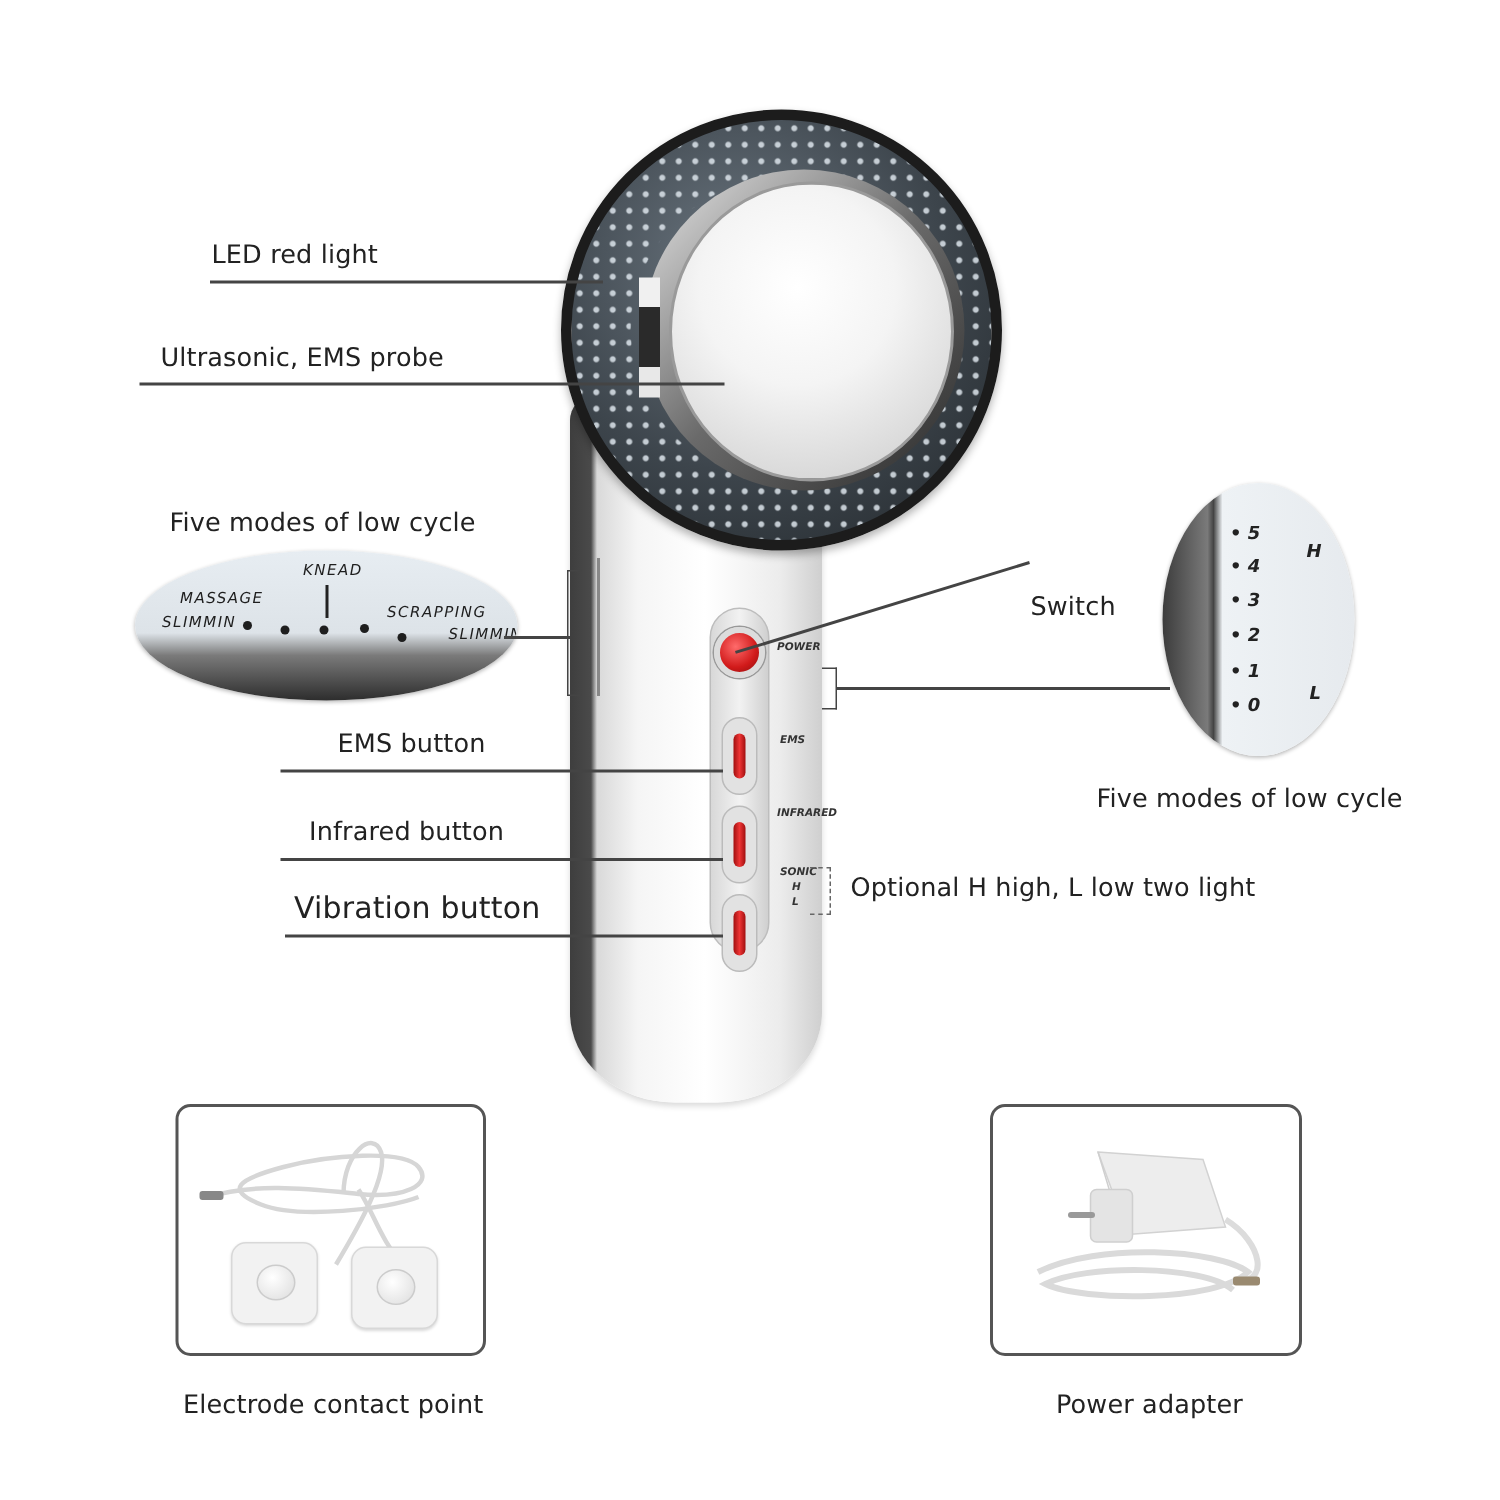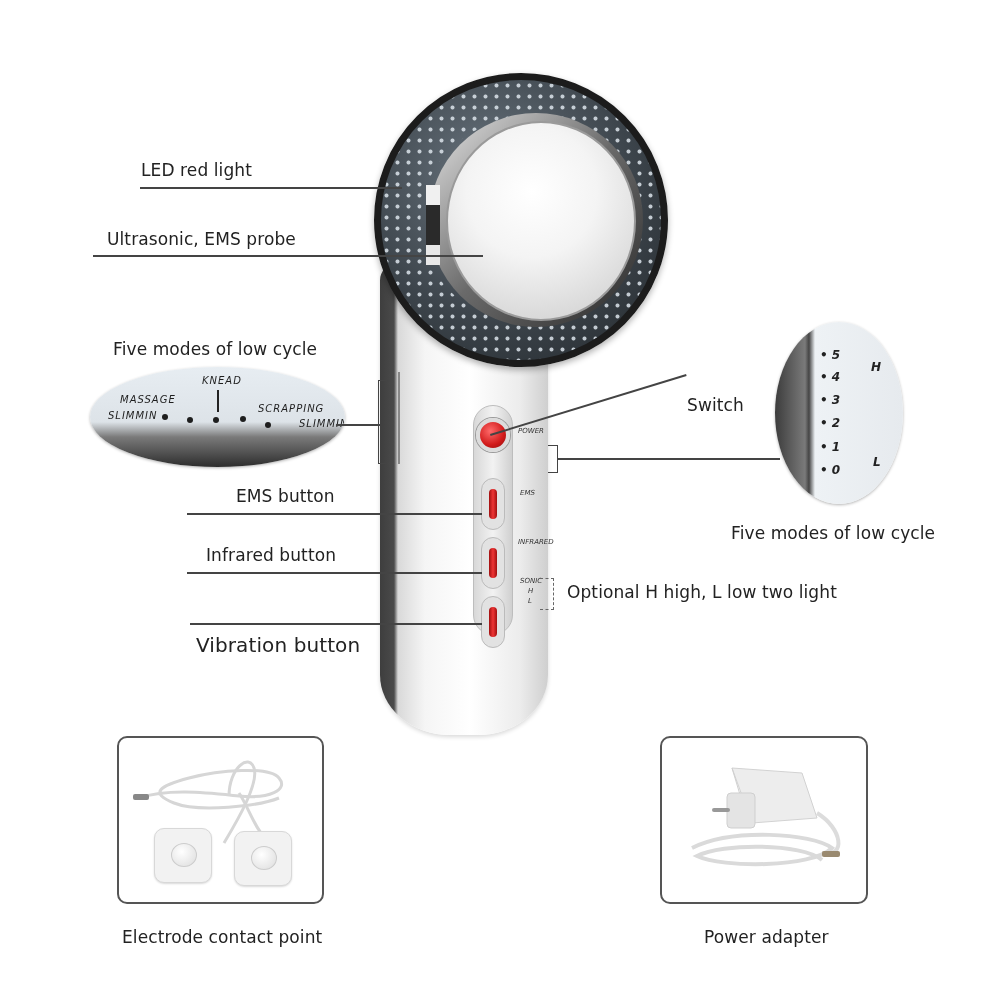--- a/index.html
+++ b/index.html
@@ -1,20 +1,20 @@
 <!DOCTYPE html>
 <html><head>
 <meta charset="utf-8">
 <style>
   * { box-sizing: border-box; margin: 0; padding: 0; }
   html, body { width: 1000px; height: 1000px; background: #ffffff; overflow: hidden; }
   body { position: relative; font-family: "DejaVu Sans", "Liberation Sans", sans-serif; color: #222; }
   .abs { position: absolute; }
   .label { position: absolute; font-size: 17px; color: #222; white-space: nowrap; letter-spacing: 0.1px; }
-  .label.big { font-size: 20px; margin-top: 40px; }
+  .label.big { font-size: 20px; }
   .line { position: absolute; height: 1.5px; background: #444; }
 
   
   .handle {
     position: absolute; left: 380px; top: 250px; width: 168px; height: 485px;
     border-radius: 60px 60px 70px 70px / 30px 30px 60px 60px;
     background: linear-gradient(90deg, #3e3e3e 0, #4a4a4a 14px, #d9d9d9 18px, #f5f5f5 45px, #ffffff 90px, #ececec 140px, #cfcfcf 168px);
     box-shadow: 0 2px 4px rgba(0,0,0,0.15);
   }
   .ring {
@@ -55,21 +55,21 @@
     border: 4px solid #dcdcdc; box-shadow: 0 0 0 1px #999;
   }
   .pill-btn {
     position: absolute; left: 481px; width: 24px; height: 52px; border-radius: 12px;
     background: #e2e2e2; border: 1px solid #bbb;
   }
   .pill-btn::after {
     content: ""; position: absolute; left: 7px; top: 10px; width: 8px; height: 30px; border-radius: 4px;
     background: linear-gradient(90deg, #a10f0f, #ee3535 50%, #a10f0f);
   }
-  .tiny { position: absolute; font-size: 7px; font-style: italic; font-weight: normal; color: #333; }
+  .tiny { position: absolute; font-size: 7px; font-style: italic; font-weight: bold; color: #333; }
 
   
   .modes-oval {
     position: absolute; left: 90px; top: 367px; width: 255px; height: 100px; border-radius: 50%;
     background: linear-gradient(180deg, #e7edf2 0%, #dde3e8 55%, #7a7a7a 70%, #2d2d2d 100%);
     overflow: hidden; box-shadow: 0 1px 3px rgba(0,0,0,0.3);
   }
   .oval-txt { position: absolute; font-size: 10px; font-weight: normal; font-style: italic; color: #1e1e1e; letter-spacing: 1px; }
   .oval-dot { position: absolute; width: 6px; height: 6px; border-radius: 50%; background: #1e1e1e; }
 
@@ -136,21 +136,21 @@
   <div class="abs" style="left:127px;top:23px;width:1.5px;height:22px;background:#222;"></div>
   <span class="oval-dot" style="left:123px;top:50px;"></span>
   <span class="oval-txt" style="left:168px;top:36px;">SCRAPPING</span>
   <span class="oval-dot" style="left:150px;top:49px;"></span>
   <span class="oval-dot" style="left:175px;top:55px;"></span>
   <span class="oval-txt" style="left:186px;top:51px;margin-left:23px;">SLIMMIN</span>
 </div>
 <div class="line" style="left:336px;top:424px;width:44px;"></div>
 <div class="abs" style="left:378px;top:380px;width:10px;height:84px;border:1.5px solid #444;border-right:none;"></div>
 
-<span class="label" style="left:236px;top:486px;">EMS button</span>
+<span class="label" style="left:225px;top:486px;">EMS button</span>
 <div class="line" style="left:187px;top:513px;width:295px;"></div>
 
 <span class="label" style="left:206px;top:545px;">Infrared button</span>
 <div class="line" style="left:187px;top:572px;width:295px;"></div>
 
 <span class="label big" style="left:196px;top:593px;">Vibration button</span>
 <div class="line" style="left:190px;top:623px;width:292px;"></div>
 
 <span class="label" style="left:687px;top:347px;margin-top:48px;">Switch</span>
 <div class="line" style="left:490px;top:434px;width:205px;transform-origin:0 0;transform:rotate(-17deg);"></div>

